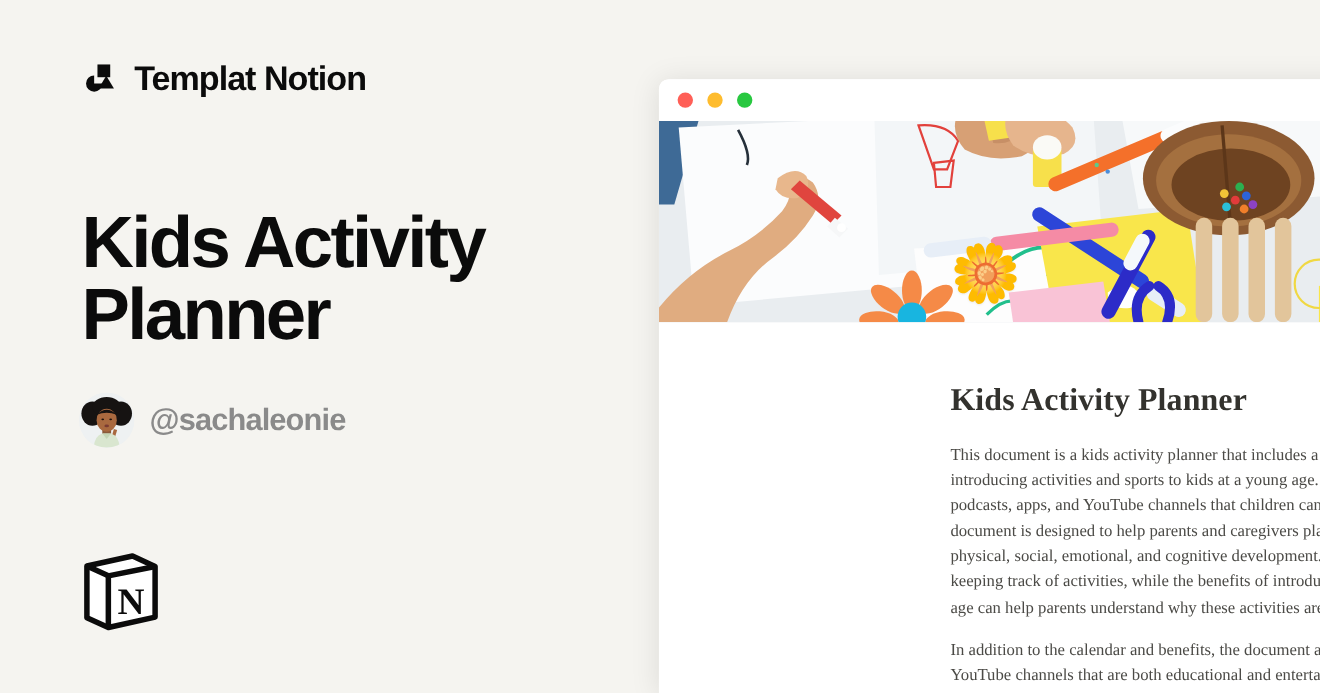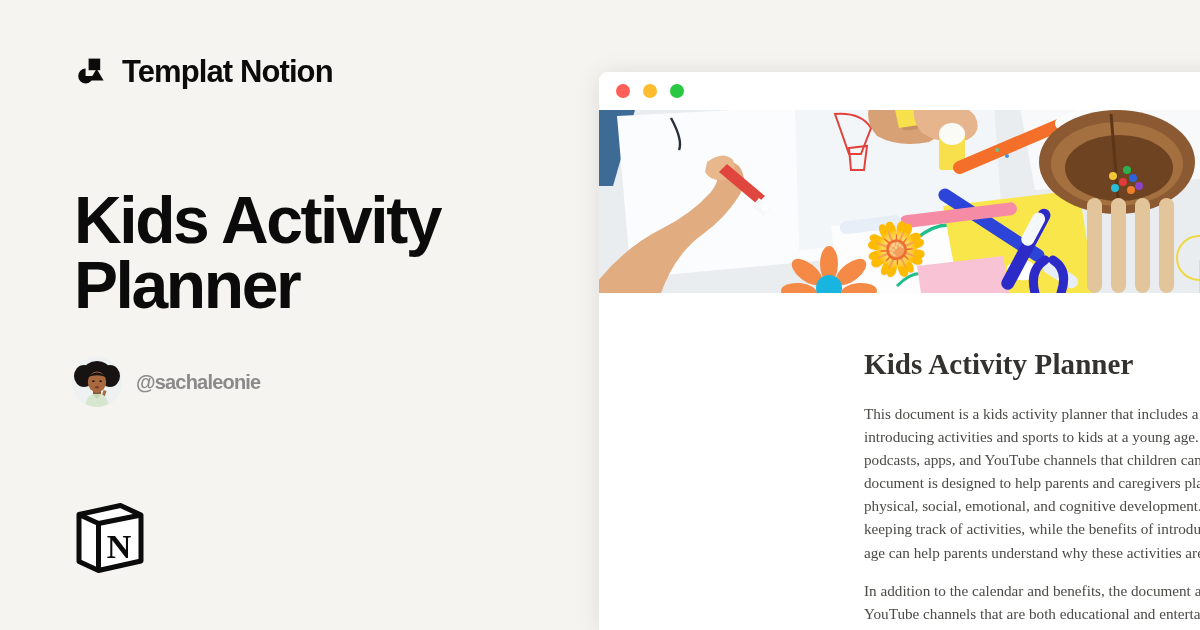--- a/index.html
+++ b/index.html
@@ -62,21 +62,21 @@
   }
   .avatar {
     width: 50px; height: 50px;
     border-radius: 50%;
     overflow: hidden;
     flex: none;
     background: #EDEFF0;
   }
   .avatar svg { display: block; }
   .author-handle {
-    font-size: 20px;
+    font-size: 28px;
     font-weight: bold;
     letter-spacing: -0.8px;
     color: #8A8A8A;
     white-space: nowrap;
   }
 
   .notion-logo {
     position: absolute;
     left: 74px; top: 500px;
     width: 72px; height: 74px;

